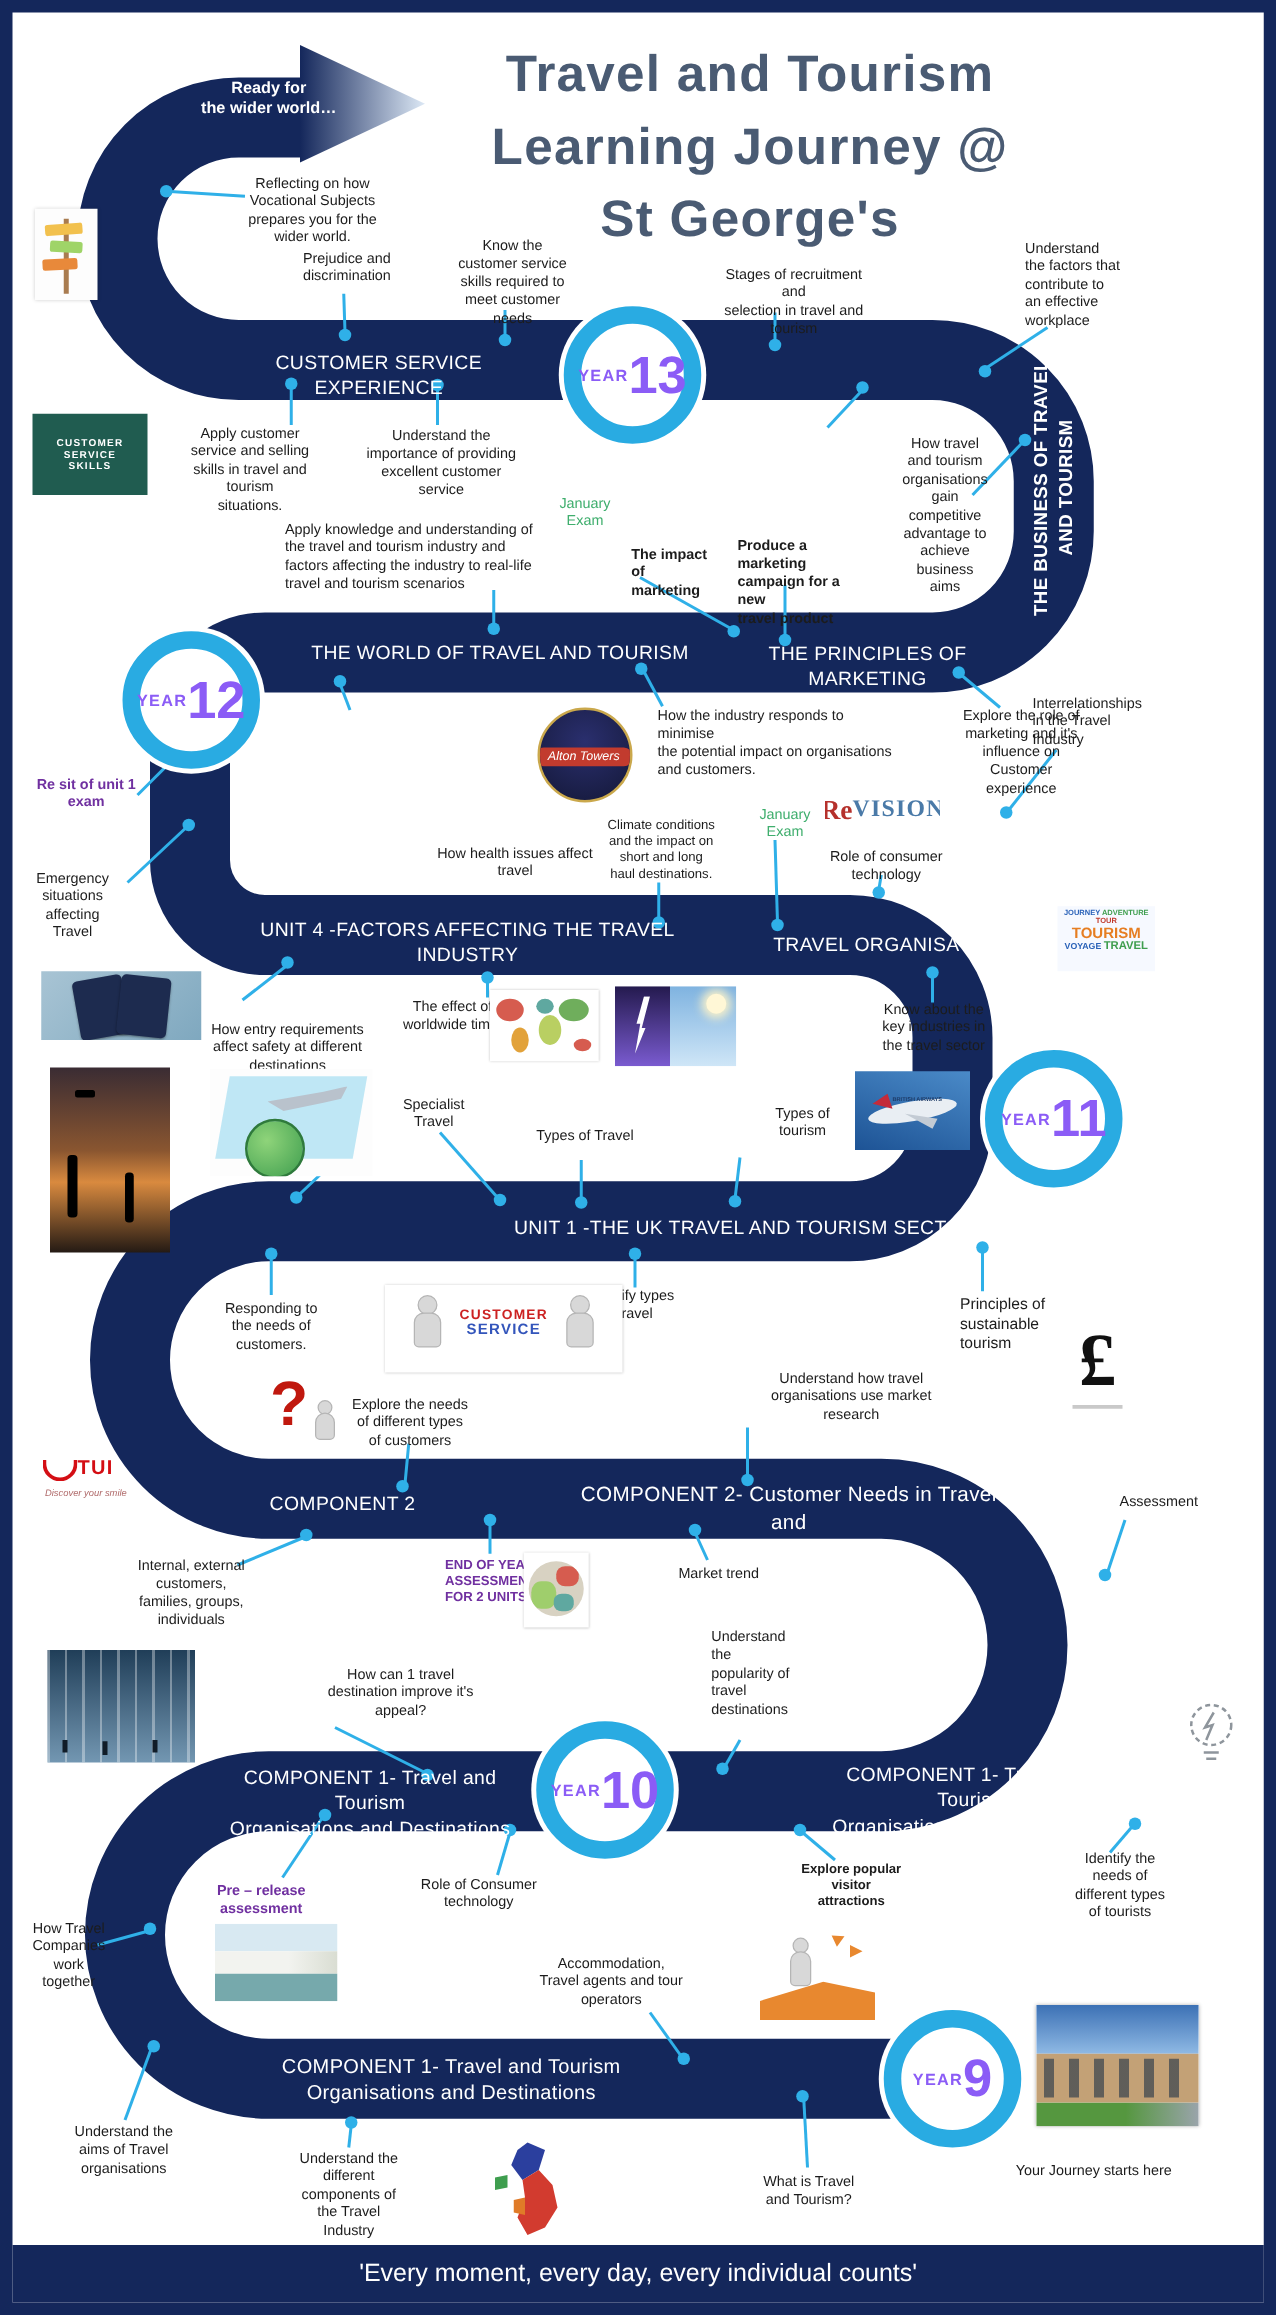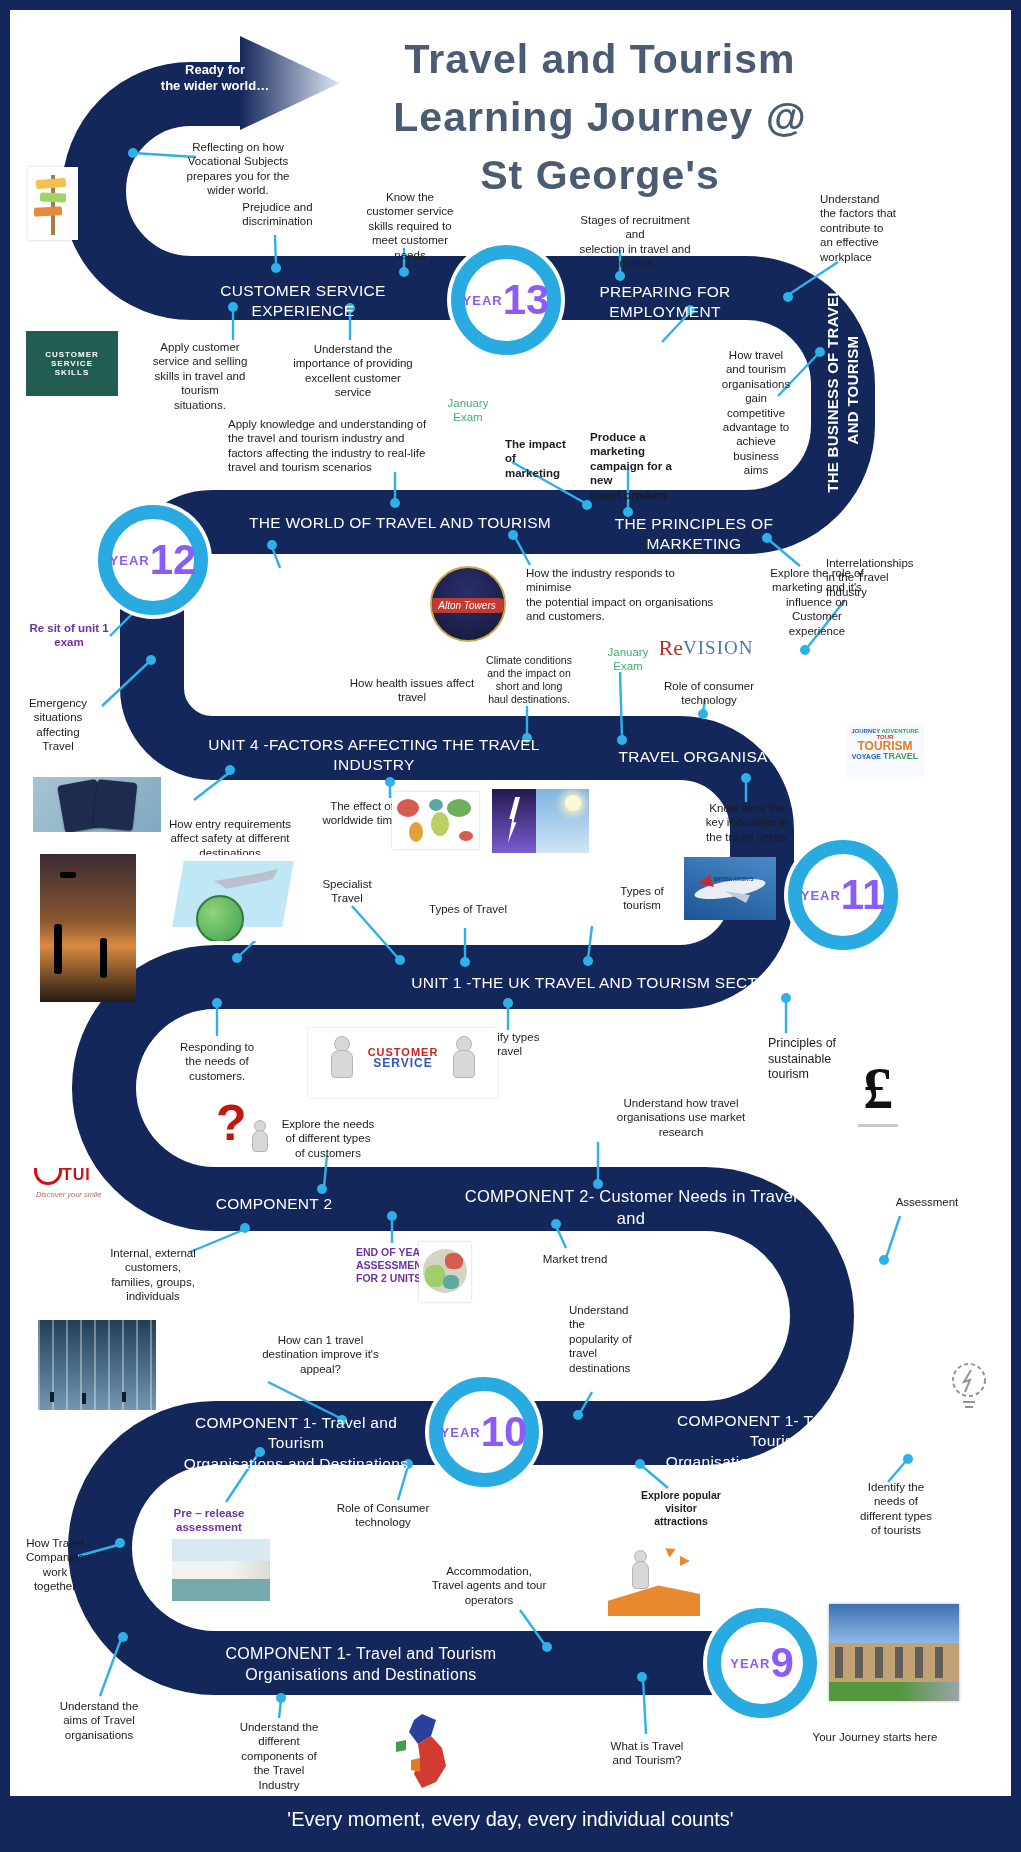--- a/index.html
+++ b/index.html
@@ -153,21 +153,20 @@
         <circle cx="513" cy="535" r="5"></circle>
         <circle cx="767" cy="538" r="5"></circle>
     </g>
   </svg>
 
   <div class="title">Travel and Tourism
 Learning Journey @
 St George's</div>
 
   <div class="band" style="left:173px;top:281px;width:260px">CUSTOMER SERVICE EXPERIENCE</div>
-  <div class="band" style="left:545px;top:282px;width:240px">PREPARING FOR EMPLOYMENT</div>
   <div class="band vertical" style="left:843px;top:390px">THE BUSINESS OF TRAVEL
 AND TOURISM</div>
   <div class="band" style="left:230px;top:513px;width:340px">THE WORLD OF TRAVEL AND TOURISM</div>
   <div class="band" style="left:569px;top:514px;width:250px">THE PRINCIPLES OF MARKETING</div>
   <div class="band" style="left:204px;top:735px;width:340px">UNIT 4 -FACTORS AFFECTING THE TRAVEL
 INDUSTRY</div>
   <div class="band" style="left:617px;top:747px;width:200px">TRAVEL ORGANISATIONS</div>
   <div class="band" style="left:386px;top:973px;width:420px">UNIT 1 -THE UK TRAVEL AND TOURISM SECTOR</div>
   <div class="band" style="left:194px;top:1194px;width:160px">COMPONENT 2</div>
   <div class="band" style="left:461px;top:1186px;width:340px;font-size:16.5px">COMPONENT 2- Customer Needs in Travel and
@@ -197,21 +196,21 @@
     </div>
   <div class="yc" style="left:707px;top:1608px">
     <div class="yl">YEAR</div>
     <div class="yn">9</div>
     </div>
 
   <div class="co white" style="left:150px;top:62px;width:130px">Ready for
 the wider world…</div>
   <div class="co" style="left:808px;top:1730px;width:134px">Your Journey starts here</div>
 
-  <div class="co" style="left:182px;top:140px;width:112px">Reflecting on how
+  <div class="co" style="left:194px;top:140px;width:112px">Reflecting on how
 Vocational Subjects
 prepares you for the
 wider world.</div>
   <div class="co" style="left:225px;top:200px;width:105px">Prejudice and
 discrimination</div>
   <div class="co" style="left:360px;top:190px;width:100px">Know the
 customer service
 skills required to
 meet customer
 needs</div>
@@ -271,21 +270,21 @@
 and the impact on
 short and long
 haul destinations.</div>
   <div class="co green" style="left:604px;top:645px;width:48px">January
 Exam</div>
   <div class="co" style="left:663px;top:679px;width:92px">Role of consumer
 technology</div>
   <div class="co left" style="left:826px;top:556px;width:88px">Interrelationships
 in the Travel
 Industry</div>
-  <div class="co" style="left:704px;top:801px;width:86px">Know aims the
+  <div class="co" style="left:704px;top:801px;width:86px">Know about the
 key industries in
 the travel sector</div>
   <div class="co" style="left:166px;top:817px;width:128px">How entry requirements
 affect safety at different
 destinations</div>
   <div class="co" style="left:320px;top:799px;width:84px">The effect of
 worldwide time.</div>
   <div class="co" style="left:316px;top:877px;width:62px">Specialist
 Travel</div>
   <div class="co" style="left:428px;top:902px;width:80px">Types of Travel</div>
@@ -354,21 +353,21 @@
     <div class="sign" style="left:8px;top:12px;width:30px;background:#f2c14e;transform:rotate(-4deg)"></div>
     <div class="sign" style="left:12px;top:26px;width:26px;background:#9fd468;transform:rotate(3deg)"></div>
     <div class="sign" style="left:6px;top:40px;width:28px;background:#e8893a;transform:rotate(-3deg)"></div>
   </div>
   <div class="img" style="left:26px;top:331px;width:92px;height:65px;background:#205c50;color:#fff;display:flex;align-items:center;justify-content:center;text-align:center;font-size:8px;font-weight:bold;letter-spacing:1px;white-space:pre-line">CUSTOMER
 SERVICE
 SKILLS</div>
   <div class="img" style="left:430px;top:566px;width:72px;height:72px;border-radius:50%;background:radial-gradient(circle at 50% 35%,#2a2f6e,#141838);border:2px solid #caa84c">
     <div style="position:absolute;left:-4px;top:30px;width:78px;height:15px;background:#c23b2e;border-radius:7px;color:#fff;font-size:10px;font-style:italic;text-align:center;line-height:15px">Alton Towers</div>
   </div>
-  <div class="img" style="left:660px;top:626px;width:92px;height:44px;background:#fff;display:flex;align-items:center;justify-content:center;font-family:'Liberation Serif',serif;font-weight:normal">
+  <div class="img" style="left:660px;top:626px;width:92px;height:44px;background:#fff;display:flex;align-items:center;justify-content:center;font-family:'Liberation Serif',serif;font-weight:bold">
     <span style="color:#b5312c;font-size:22px">Re</span>
       <span style="color:#4a7aa8;font-size:19px;letter-spacing:1px">VISION</span>
   </div>
   <div class="img" style="left:846px;top:725px;width:78px;height:52px;background:#f6f9ff;text-align:center;line-height:1">
     <div style="font-size:6px;color:#2a62b8;font-weight:bold;margin-top:3px"><span>JOURNEY</span> <span style="color:#3f9e4f">ADVENTURE</span></div>
     <div style="font-size:6px;color:#c0392b;font-weight:bold"><span>TOUR</span></div>
     <div style="font-size:12px;color:#e67e22;font-weight:bold">TOURISM</div>
     <div style="font-size:7px;color:#2a62b8;font-weight:bold"><span>VOYAGE</span> <span style="color:#3f9e4f;font-size:9px">TRAVEL</span></div>
   </div>
   <div class="img" style="left:33px;top:777px;width:128px;height:55px;background:linear-gradient(135deg,#a8c4d4,#7fa8bf)">

